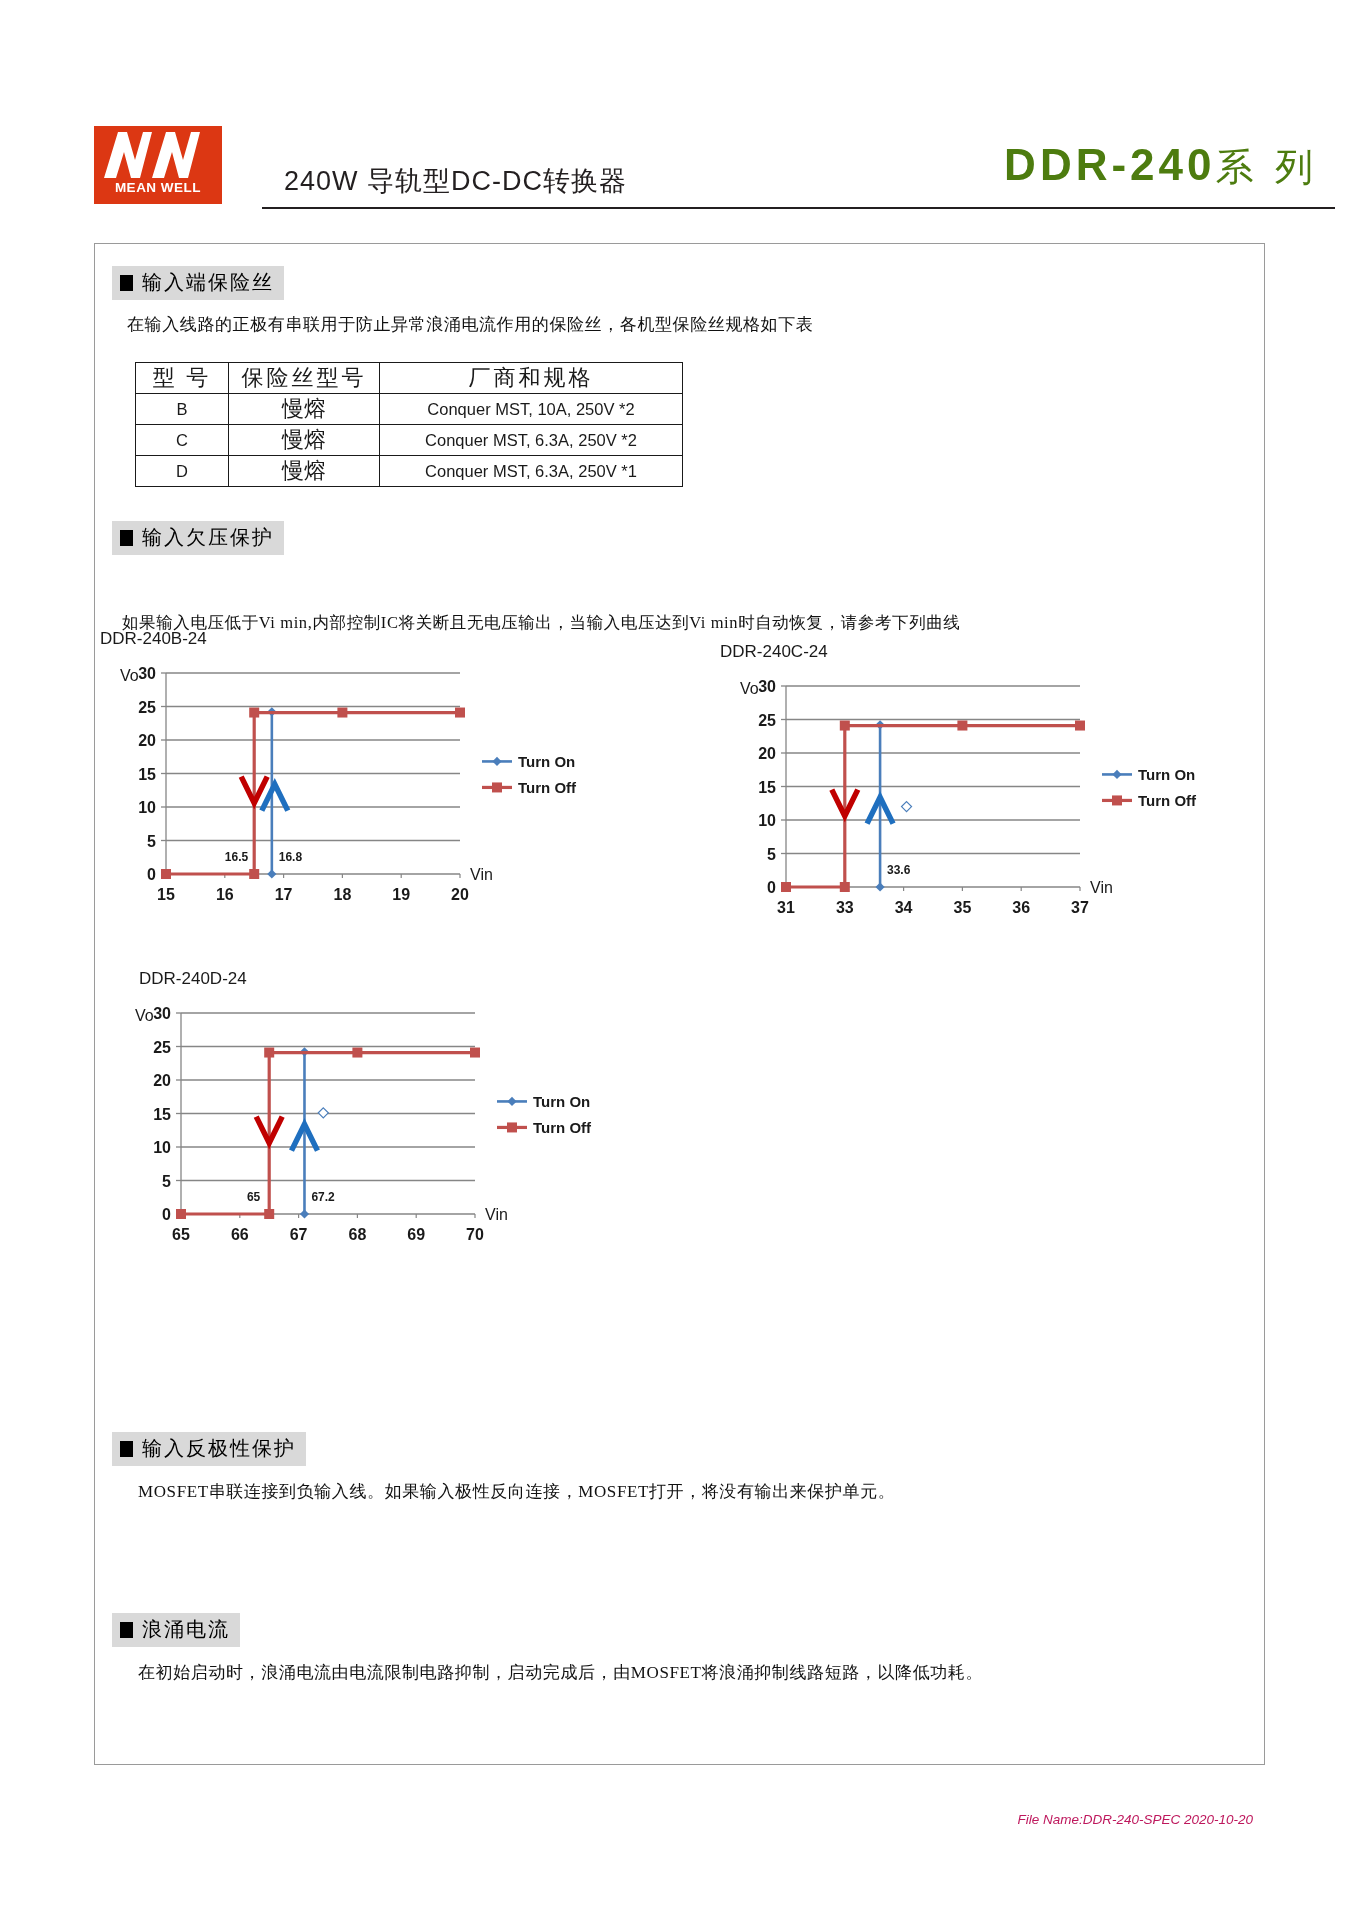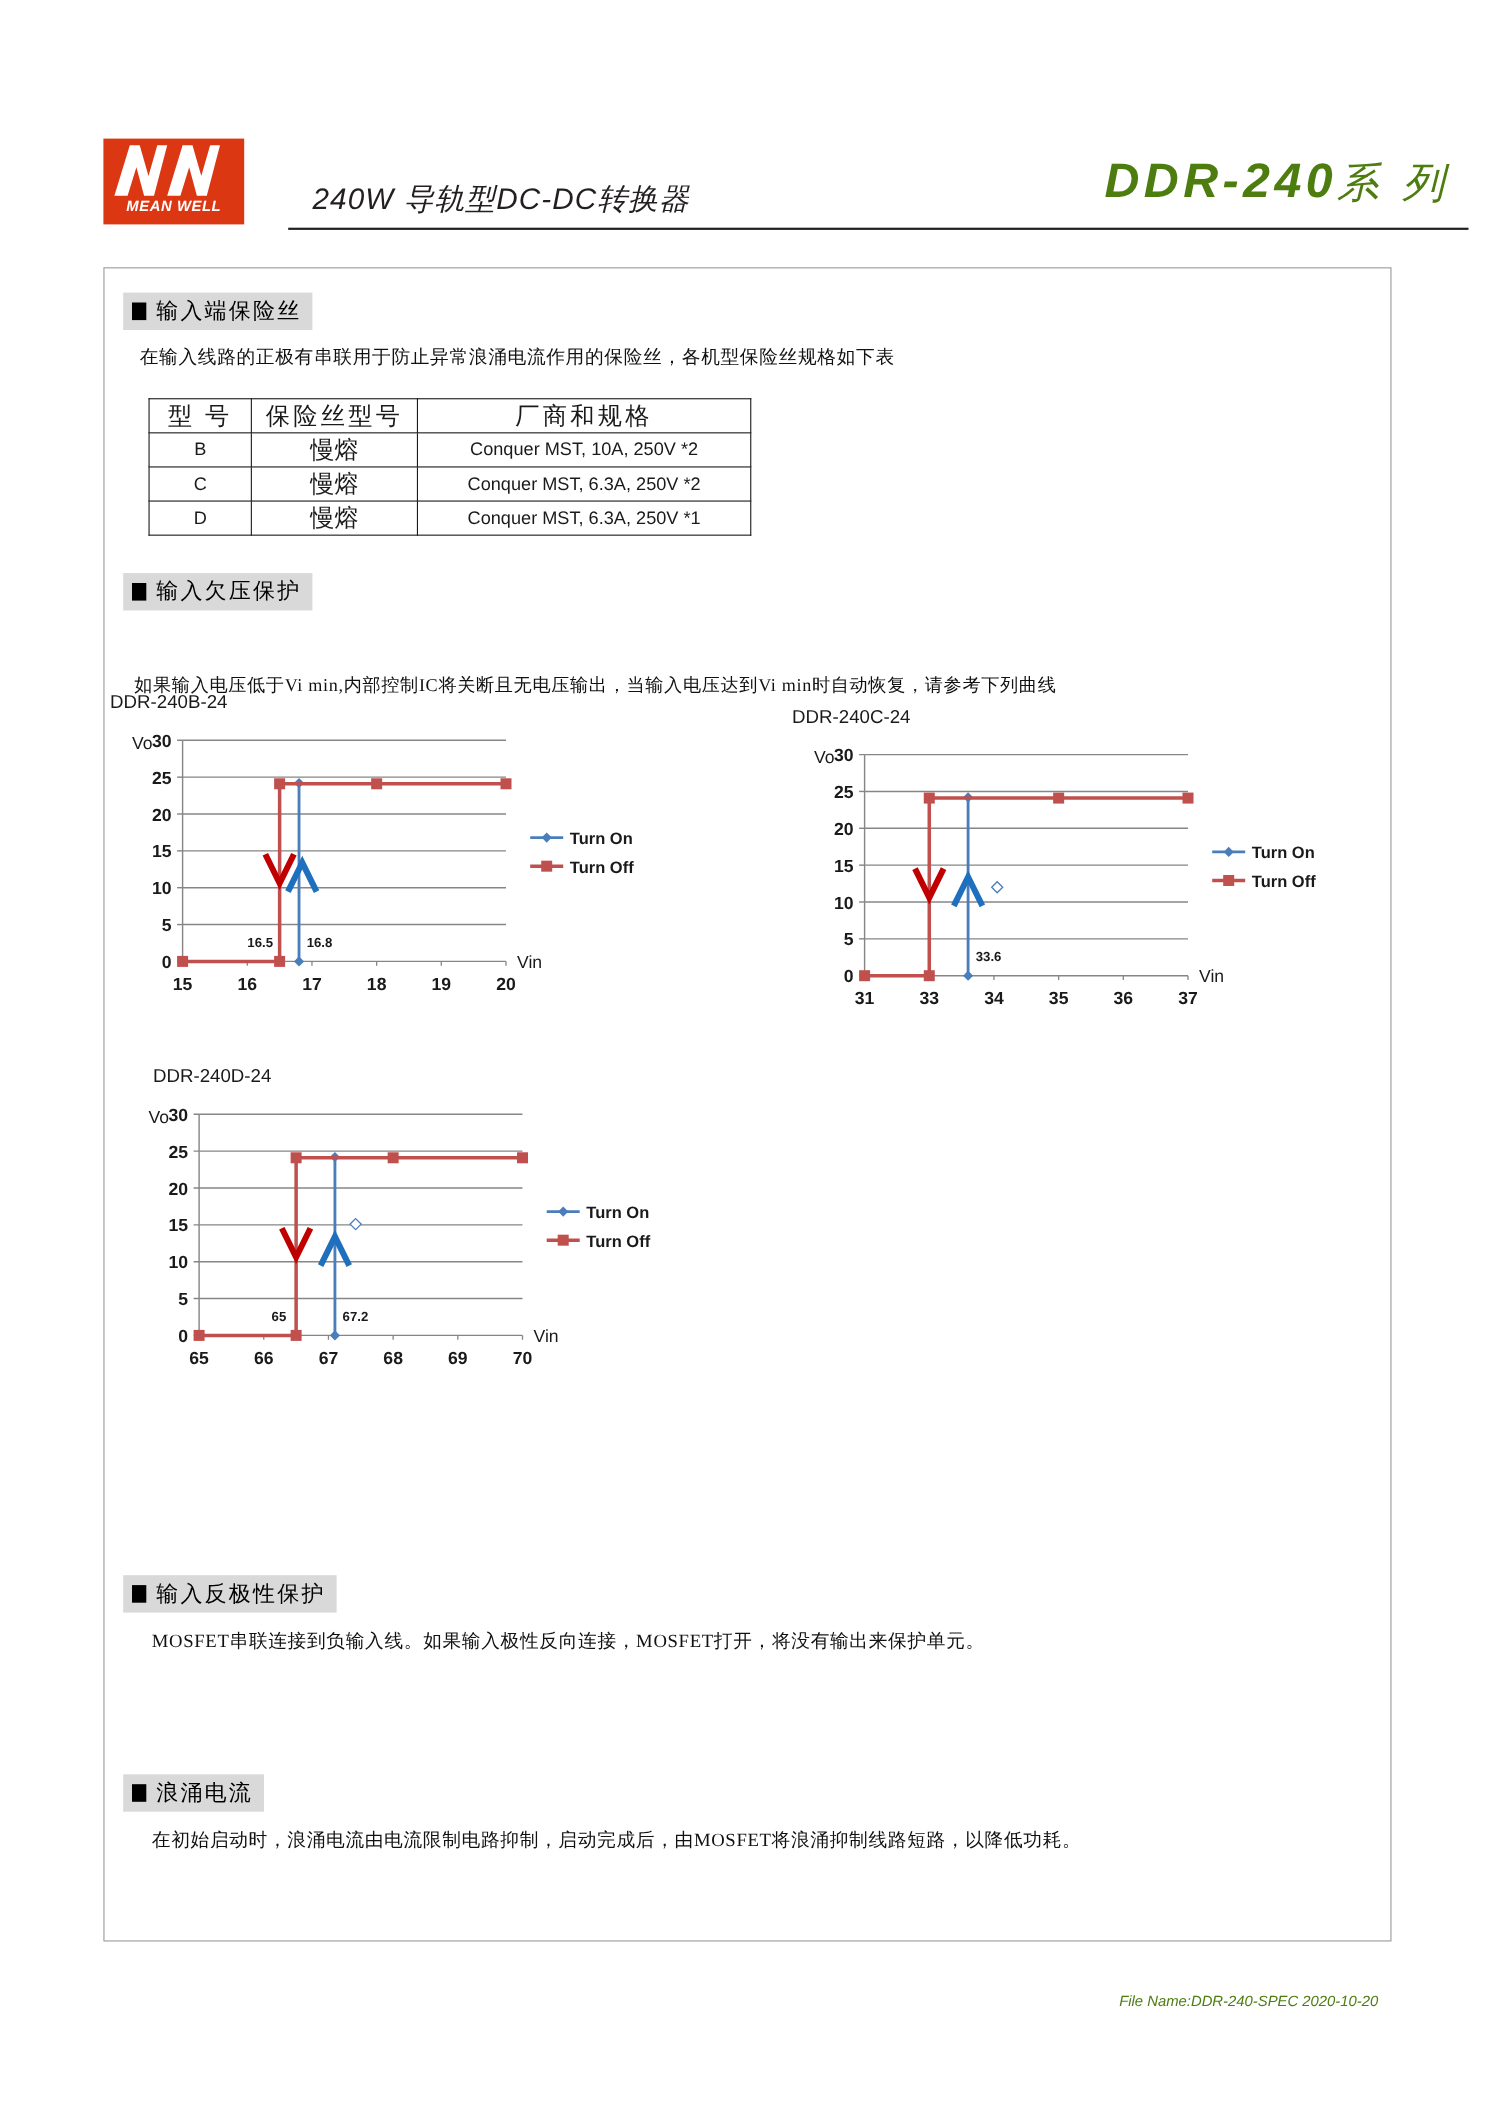--- a/index.html
+++ b/index.html
@@ -8,21 +8,21 @@
     background:#ffffff;
     font-family:"Liberation Serif",serif;
     color:#1a1a1a;
     position:relative;
     overflow:hidden;
   }
   .page{position:absolute;inset:0;}
 
   
   .header{
-    position:absolute;left:0;top:0;width:100%;height:215px;font-style:italic;
+    position:absolute;left:0;top:0;width:100%;height:215px;
   }
   .logo-block{
     position:absolute;left:94px;top:126px;
     width:128px;height:78px;
     background:#DC3713;
     display:flex;flex-direction:column;align-items:center;justify-content:flex-start;
   }
   .logo-mw{
     width:100%;height:56px;
     display:block;
@@ -141,21 +141,21 @@
     white-space:nowrap;
   }
   .chart svg{display:block;}
 
   
   .footer{
     position:absolute;right:104px;top:1812px;
     font-family:"Liberation Sans",sans-serif;
     font-style:italic;
     font-size:13.5px;
-    color:#4d7c0f;
+    color:#be185d;
     white-space:nowrap;
   }
 </style>
 </head>
 <body>
 
 <div class="page">
 
   <div class="header">
 

